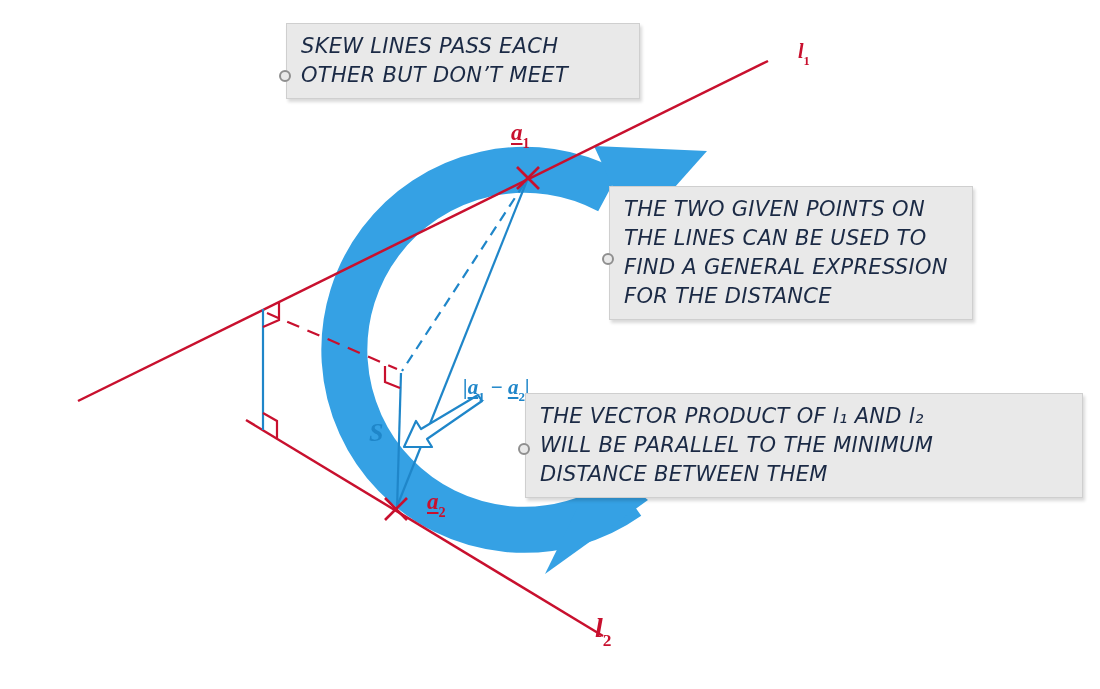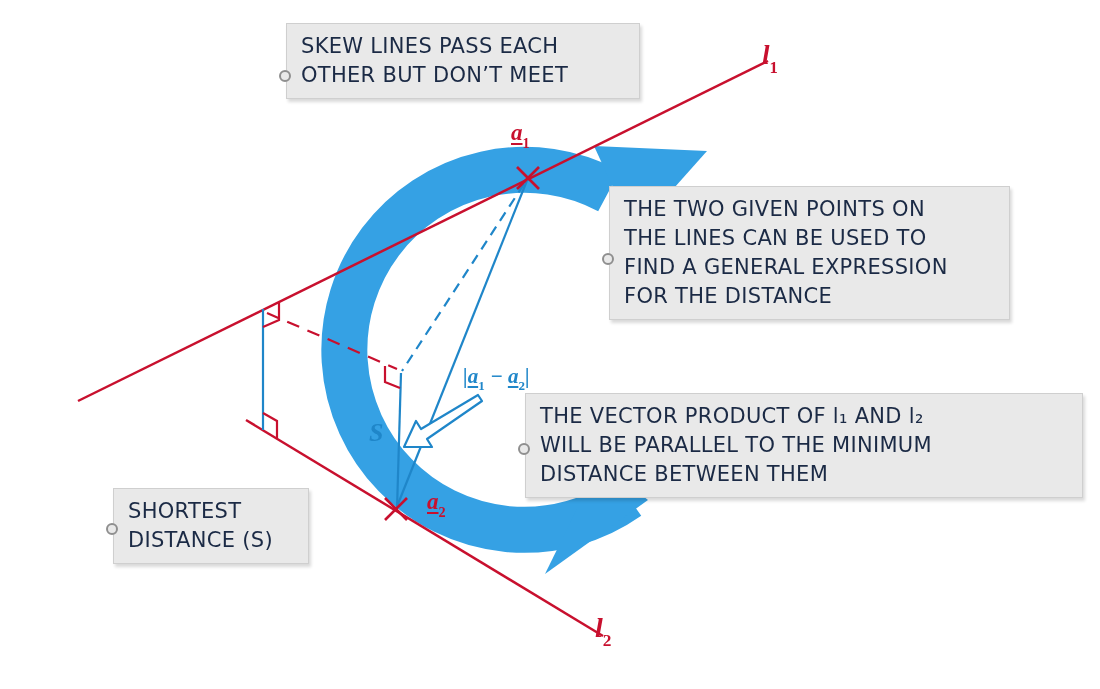--- a/index.html
+++ b/index.html
@@ -24,21 +24,21 @@
            position:relative;top:0.15em;}
   .lbl.red{color:var(--red);}
   .lbl.blue{color:var(--blue);}
   .u{text-decoration:underline;text-underline-offset:3px;}
 
   .callout{position:absolute;z-index:3;background:var(--callout_bg);
     border:1px solid #cfcfcf;box-shadow:2px 3px 3px rgba(0,0,0,0.15);
     padding:8px 14px;}
   .callout .text{font-family:"DejaVu Sans","Liberation Sans",sans-serif;
     font-size:21px;line-height:29px;letter-spacing:0.3px;
-    color:var(--text_navy);white-space:pre-line;}
+    color:var(--text_navy);white-space:pre-line;font-style:italic;}
   .tail{position:absolute;left:-8px;width:12px;height:12px;border-radius:50%;
     background:var(--callout_bg);border:2px solid #8f8f8f;}
 </style>
 </head>
 <body>
 
 <div class="stage">
 
   <svg class="diagram" width="1100" height="689" viewBox="0 0 1100 689">
 
@@ -65,59 +65,54 @@
       <line class="red-stroke" x1="539" y1="167" x2="517" y2="189" stroke-width="2.6"></line>
     </g>
     <g>
       <line class="red-stroke" x1="385" y1="498" x2="407" y2="520" stroke-width="2.6"></line>
       <line class="red-stroke" x1="407" y1="498" x2="385" y2="520" stroke-width="2.6"></line>
     </g>
 
     <polygon class="pointer" points="404,447 416,421 421,429 478,395 482,401 427,439 432,447"></polygon>
   </svg>
 
-  <div class="lbl red" style="left:762px;top:40px;font-size:27px;">
+  <div class="lbl red" style="left:798px;top:40px;font-size:20px;">
     <span>l</span><sub>1</sub>
   </div>
   <div class="lbl red" style="left:595px;top:612px;font-size:28px;">
     <span>l</span><sub>2</sub>
   </div>
   <div class="lbl red" style="left:511px;top:120px;font-size:23px;">
     <span class="u">a</span><sub>1</sub>
   </div>
   <div class="lbl red" style="left:407px;top:489px;font-size:23px;margin-left:20px;">
     <span class="u">a</span><sub>2</sub>
   </div>
   <div class="lbl blue" style="left:369px;top:418px;font-size:26px;">
     <span>S</span>
   </div>
-  <div class="lbl blue" style="left:463px;top:364px;font-size:21px;">
+  <div class="lbl blue" style="left:463px;top:375px;font-size:21px;">
     <span>|</span><span class="u">a</span><sub>1</sub><span> − </span><span class="u">a</span><sub>2</sub><span>|</span>
   </div>
 
   <div class="callout" style="left:286px;top:23px;width:354px;">
     <span class="tail" style="top:62%;"></span>
     <div class="text">SKEW LINES PASS EACH
 OTHER BUT DON’T MEET</div>
   </div>
 
-  <div class="callout" style="left:609px;top:186px;width:401px;">
+  <div class="callout" style="left:609px;top:186px;width:364px;">
     <span class="tail" style="top:50%;"></span>
     <div class="text">THE TWO GIVEN POINTS ON
 THE LINES CAN BE USED TO
 FIND A GENERAL EXPRESSION
 FOR THE DISTANCE</div>
   </div>
 
   <div class="callout" style="left:525px;top:393px;width:558px;">
     <span class="tail" style="top:48%;"></span>
     <div class="text">THE VECTOR PRODUCT OF l₁ AND l₂
 WILL BE PARALLEL TO THE MINIMUM
 DISTANCE BETWEEN THEM</div>
   </div>
 
-  <div class="callout" style="left:113px;top:488px;width:196px;">
-    <span class="tail" style="top:46%;"></span>
-    <div class="text">SHORTEST
-DISTANCE (S)</div>
-  </div>
 
 </div>
 
 </body></html>

